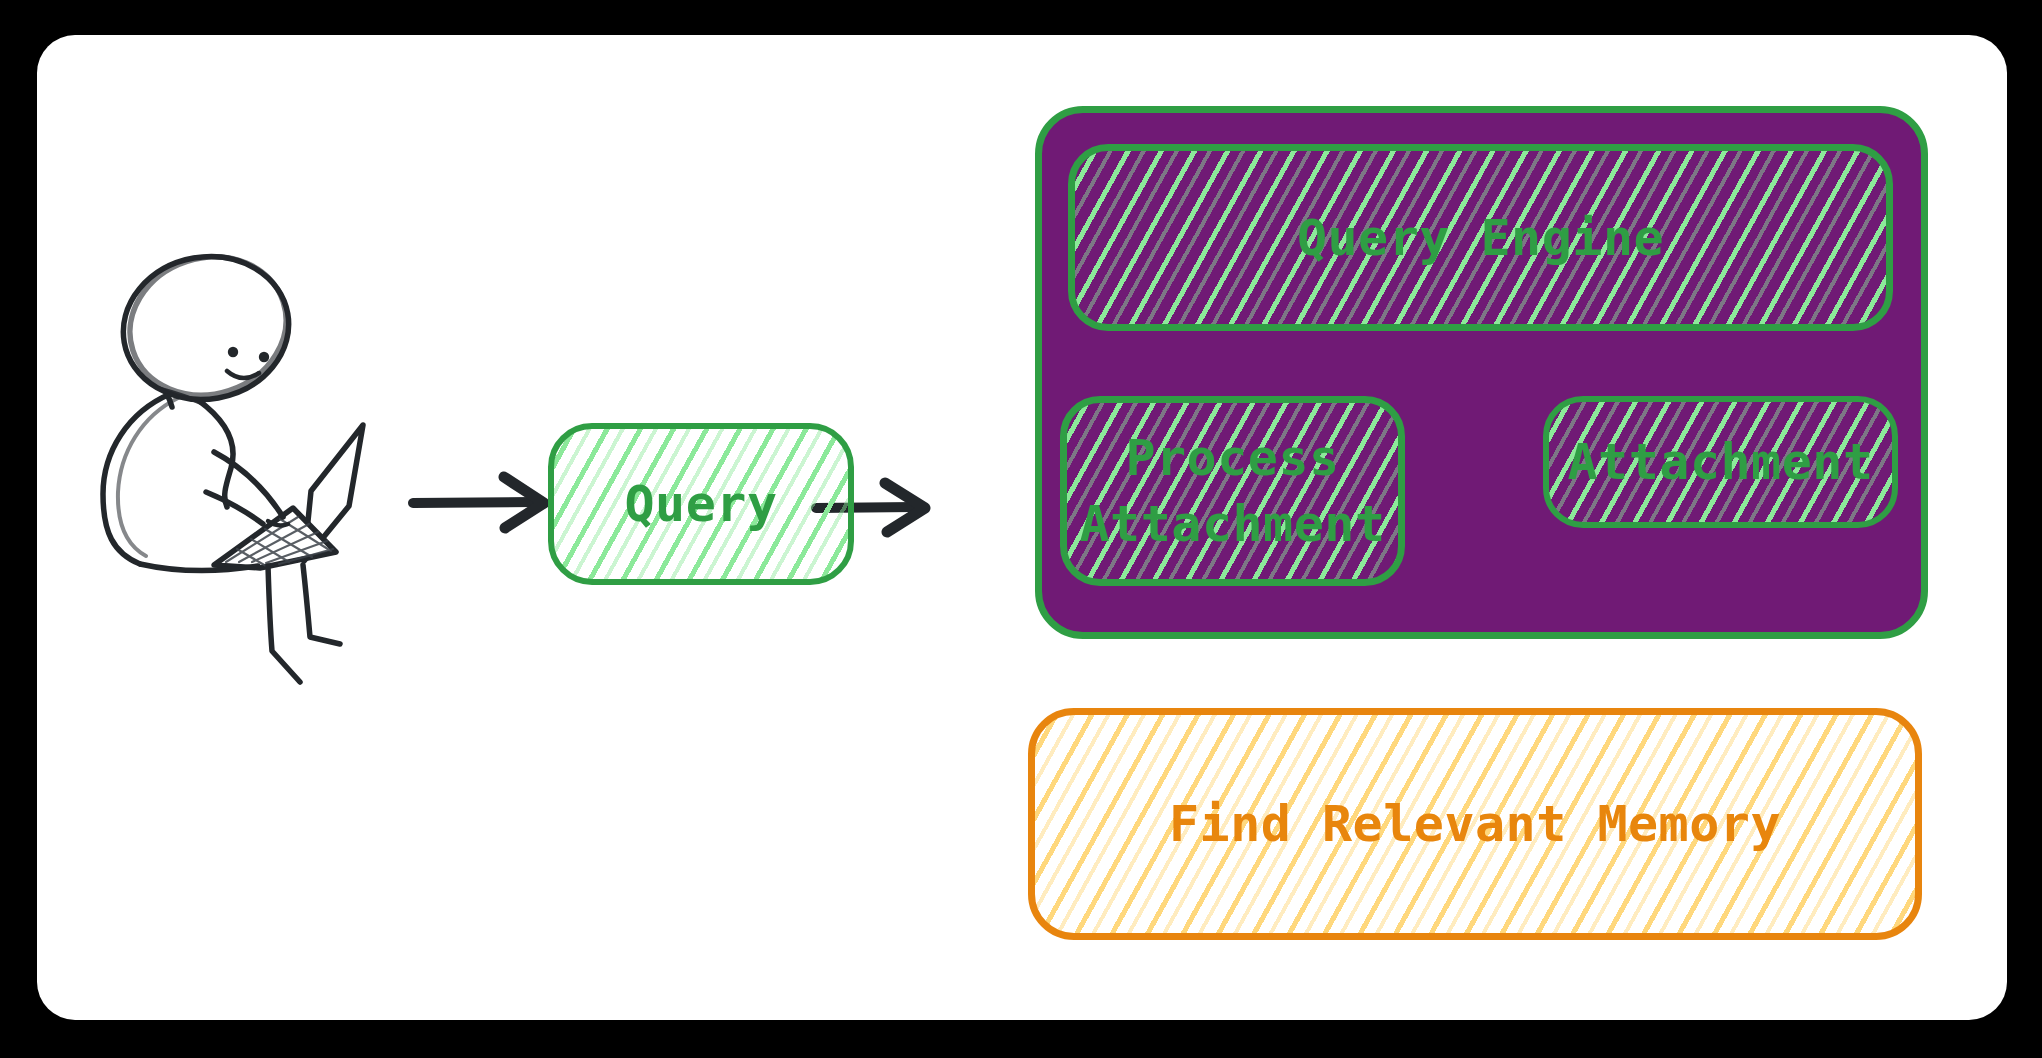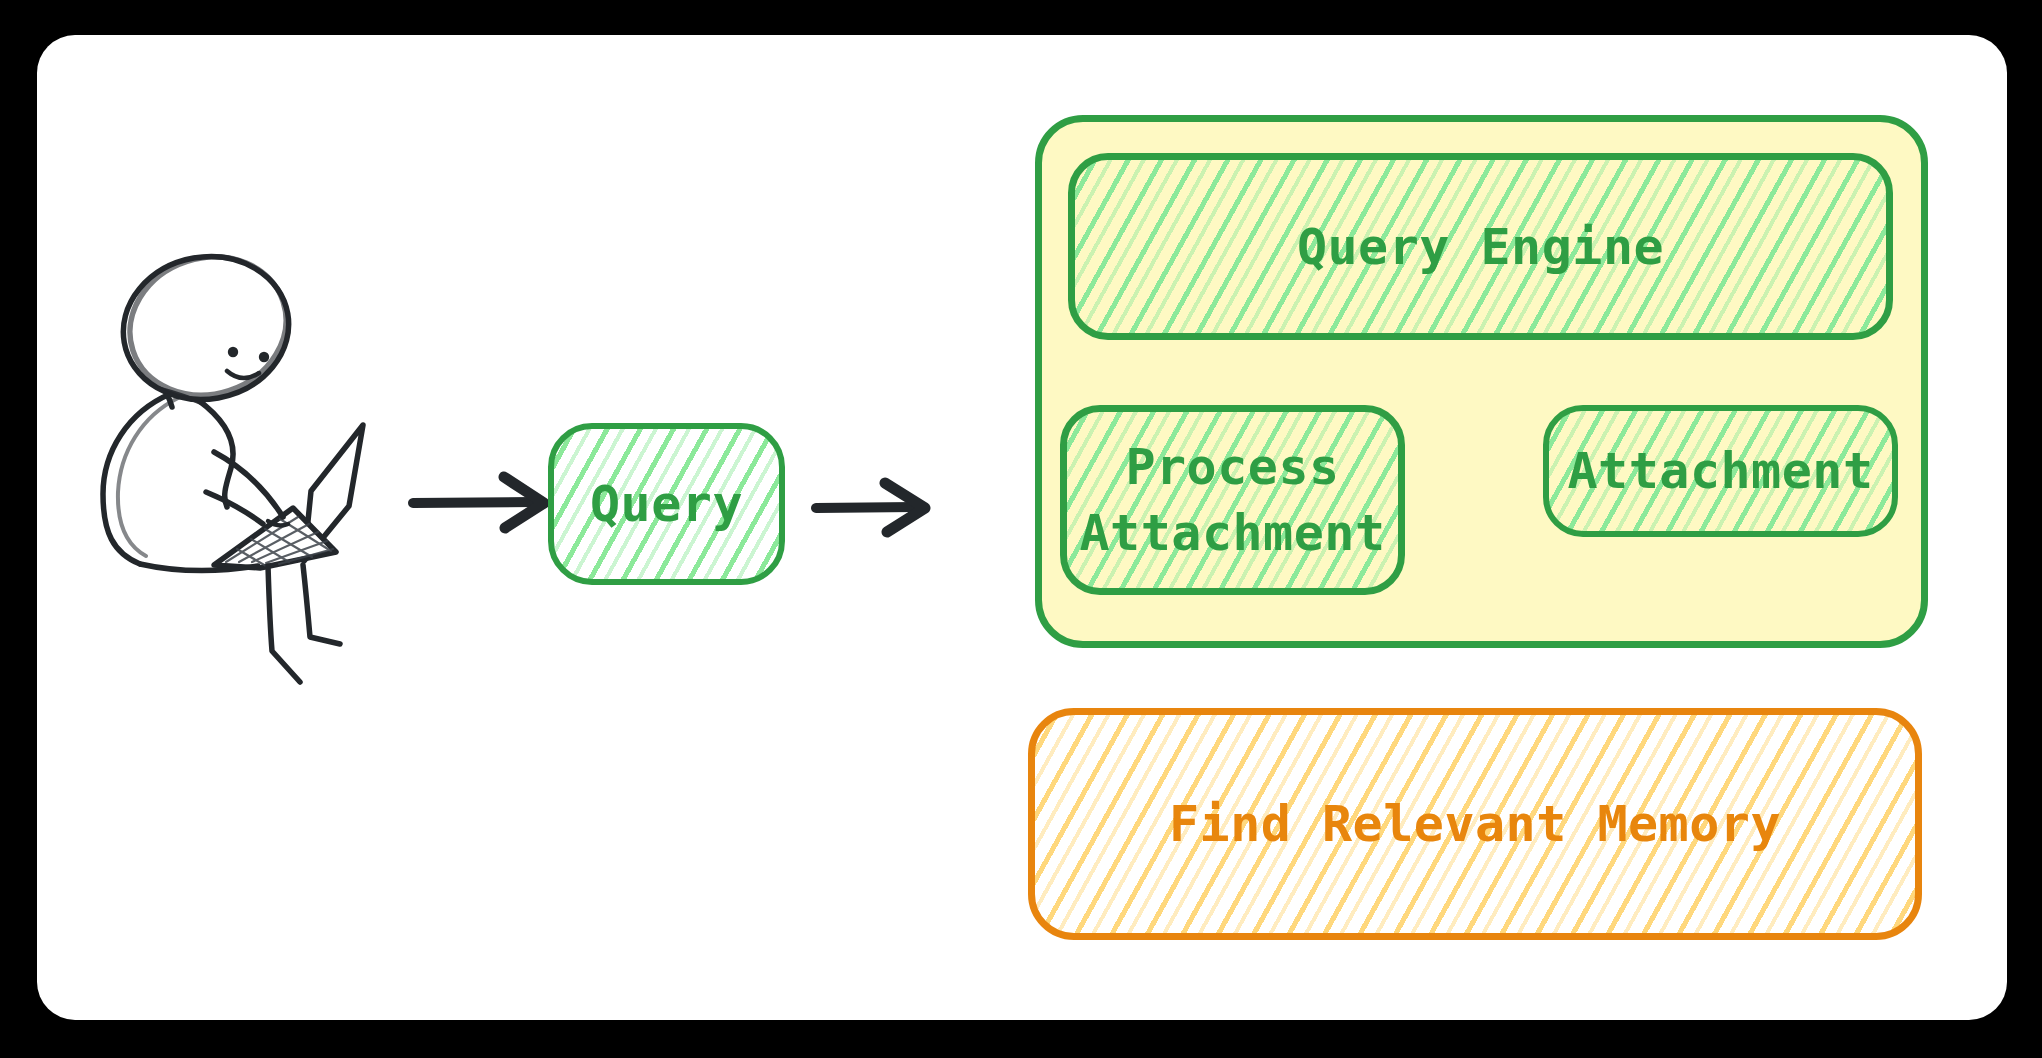--- a/index.html
+++ b/index.html
@@ -44,32 +44,32 @@
       #8ce99a 15px 20px, transparent 20px 29px);
   }
   .hatch-orange {
     background-image: repeating-linear-gradient(119deg,
       rgba(255,217,128,0.5) 0 4px, transparent 4px 16px,
       #ffd87d 16px 21px, transparent 21px 31px);
     text-align: right;
   }
   .node-query {
     left: 548px; top: 423px;
-    width: 237px; height: 162px;
+    width: 306px; height: 162px;
     border: 6px solid #2f9e44;
     border-radius: 44px;
   }
   .engine-container {
     position: absolute;
     box-sizing: border-box;
-    left: 1035px; top: 115px;
+    left: 1035px; top: 106px;
     width: 893px; height: 533px;
     border: 7px solid #2f9e44;
     border-radius: 48px;
-    background: #fef9c3;
+    background: #701a75;
   }
   .node-engine {
     left: 26px; top: 31px;
     width: 825px; height: 187px;
     border: 7px solid #2f9e44;
     border-radius: 40px;
   }
   .node-process {
     left: 18px; top: 283px;
     width: 345px; height: 190px;

